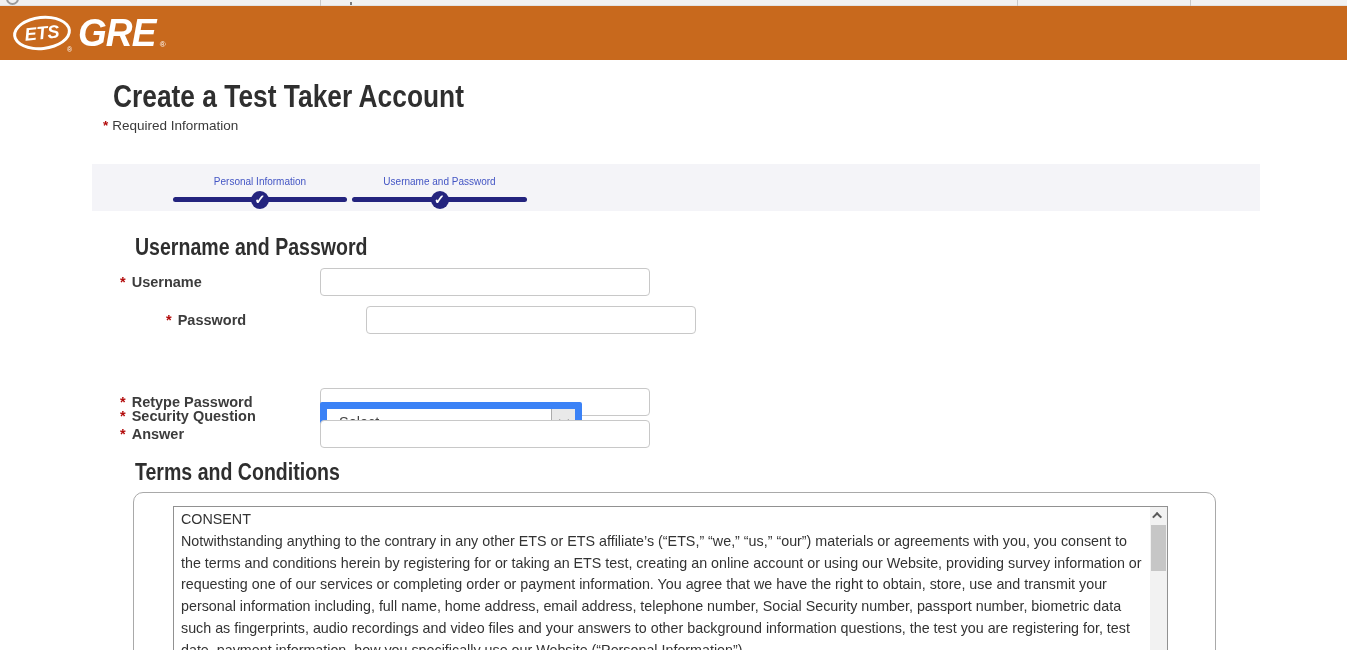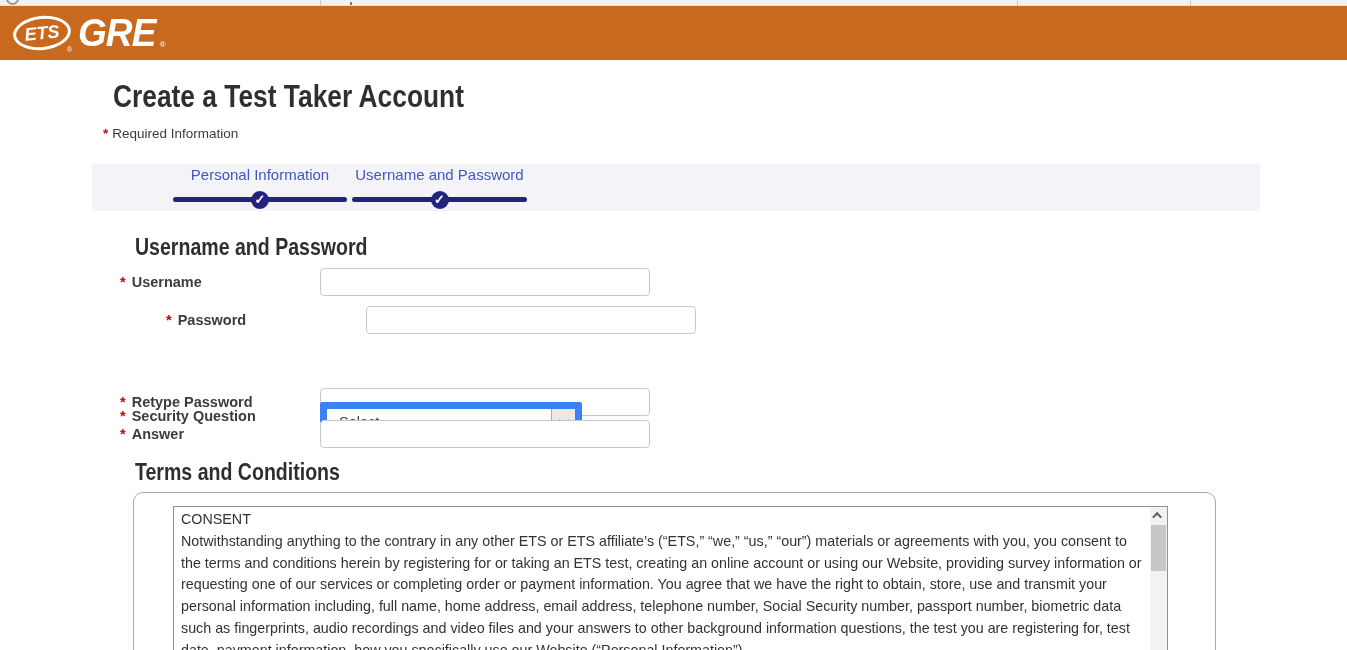--- a/index.html
+++ b/index.html
@@ -27,31 +27,31 @@
   .ets-reg { color: #ffffff; font-size: 7px; align-self: flex-end; margin: 0 0 2px -4px; }
   .gre-text { color: #ffffff; font-weight: bold; font-style: italic; font-size: 39px; letter-spacing: -1px; margin-left: 6px; transform: scaleX(0.95); transform-origin: left center; }
   .gre-reg { color: #ffffff; font-size: 8px; align-self: flex-end; margin: 0 0 6px 0px; }
 
   
   .page-title {
     position: absolute; left: 113px; top: 79px;
     font-size: 31px; font-weight: bold; color: #2f2f2f;
     transform: scaleX(0.85); transform-origin: left top; white-space: nowrap;
   }
-  .required-note { position: absolute; left: 103px; top: 126px; font-size: 13.5px; color: #3a3a3a; }
+  .required-note { position: absolute; left: 103px; top: 118px; font-size: 13.5px; color: #3a3a3a; }
   .asterisk { color: #b30c0c; font-weight: bold; margin-right: 4px; }
 
   
   .steps-strip { position: absolute; left: 92px; top: 164px; width: 1168px; height: 47px; background: #f4f4f8; }
   .step { position: absolute; top: 0; height: 47px; }
   .step-1 { left: 81px; width: 174px; }
   .step-2 { left: 260px; width: 175px; }
   .step-label {
-    display: block; text-align: center; margin-top: 2px;
-    font-size: 15px; color: #4355c4; white-space: nowrap; cursor: pointer;
+    display: block; text-align: center; margin-top: 12px;
+    font-size: 10px; color: #4355c4; white-space: nowrap; cursor: pointer;
   }
   .step-line { position: absolute; left: 0; right: 0; top: 33px; height: 5px; background: #23237e; border-radius: 3px; }
   .step-badge {
     position: absolute; left: 50%; top: 27px; margin-left: -9px;
     width: 18px; height: 18px; background: #23237e; border-radius: 50%;
     display: flex; align-items: center; justify-content: center;
   }
   .step-badge .check { color: #ffffff; font-size: 13px; font-weight: bold; line-height: 1; transform: translateY(-1px); }
 
   

